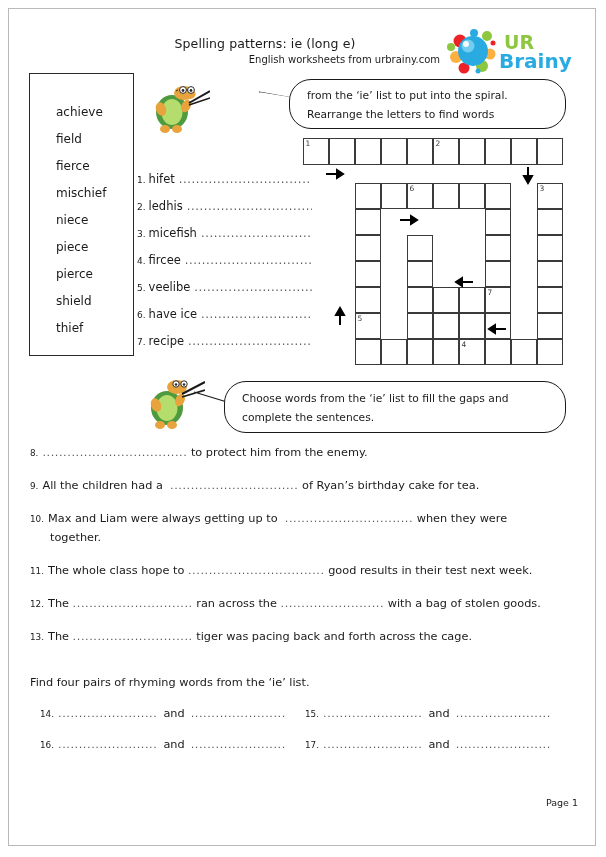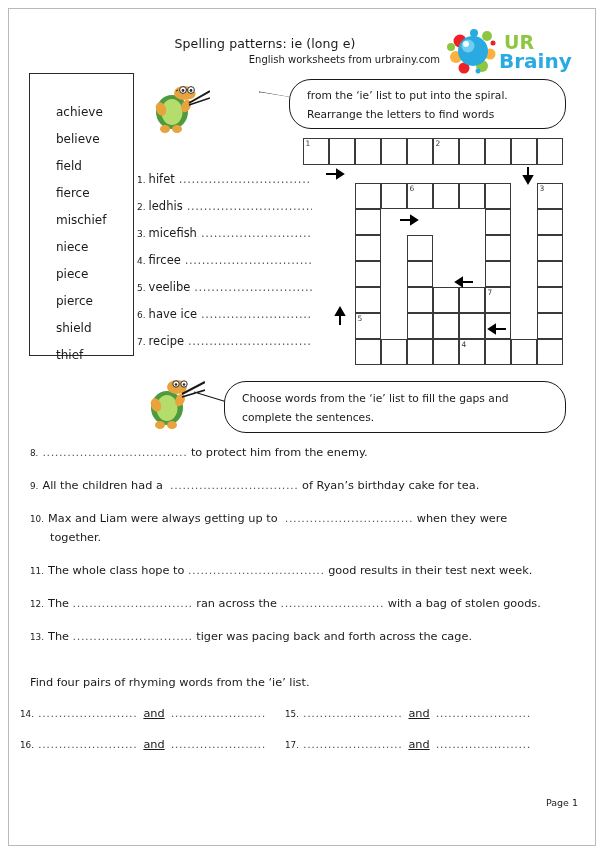--- a/index.html
+++ b/index.html
@@ -201,27 +201,27 @@
   }
 
   .rhyme-instr {
     position: absolute;
     left: 30px;
     top: 676px;
     font-size: 11.3px;
     color: #1a1a1a;
   }
 
-  .pairs { position: absolute; left: 20px; top: 707px; width: 540px; }
+  .pairs { position: absolute; left: 40px; top: 707px; width: 540px; }
   .pair-row { display: flex; height: 31px; align-items: baseline; }
   .pair-cell { display: flex; align-items: baseline; white-space: pre; font-size: 11.3px; color: #1a1a1a; }
   .pair-cell.left { width: 265px; }
   .pair-cell .p-num { font-size: 8.8px; margin-right: 4px; }
   .pair-cell .p-dots { color: #5a5a5a; letter-spacing: .55px; }
-  .pair-cell .p-and { margin: 0 6px; text-decoration: underline; }
+  .pair-cell .p-and { margin: 0 6px; }
 
   .page-num {
     position: absolute;
     right: 28px;
     top: 797px;
     font-size: 9.5px;
     color: #1a1a1a;
   }
 </style>
 </head>
@@ -251,21 +251,20 @@
         <circle cx="31" cy="44" r="2.5" fill="#29abe2"></circle>
       </g>
       <text x="57" y="22" font-family="'DejaVu Sans',sans-serif" font-size="19" font-weight="bold" fill="#8dc63f">UR</text>
       <text x="52" y="41" font-family="'DejaVu Sans',sans-serif" font-size="20" font-weight="bold" fill="#29abe2">Brainy</text>
     </svg>
   </div>
 
   <div class="wordbox">
     <ul>
       <li>achieve</li>
-      <li>believe</li>
       <li>field</li>
       <li>fierce</li>
       <li>mischief</li>
       <li>niece</li>
       <li>piece</li>
       <li>pierce</li>
       <li>shield</li>
       <li>thief</li>
     </ul>
   </div>

